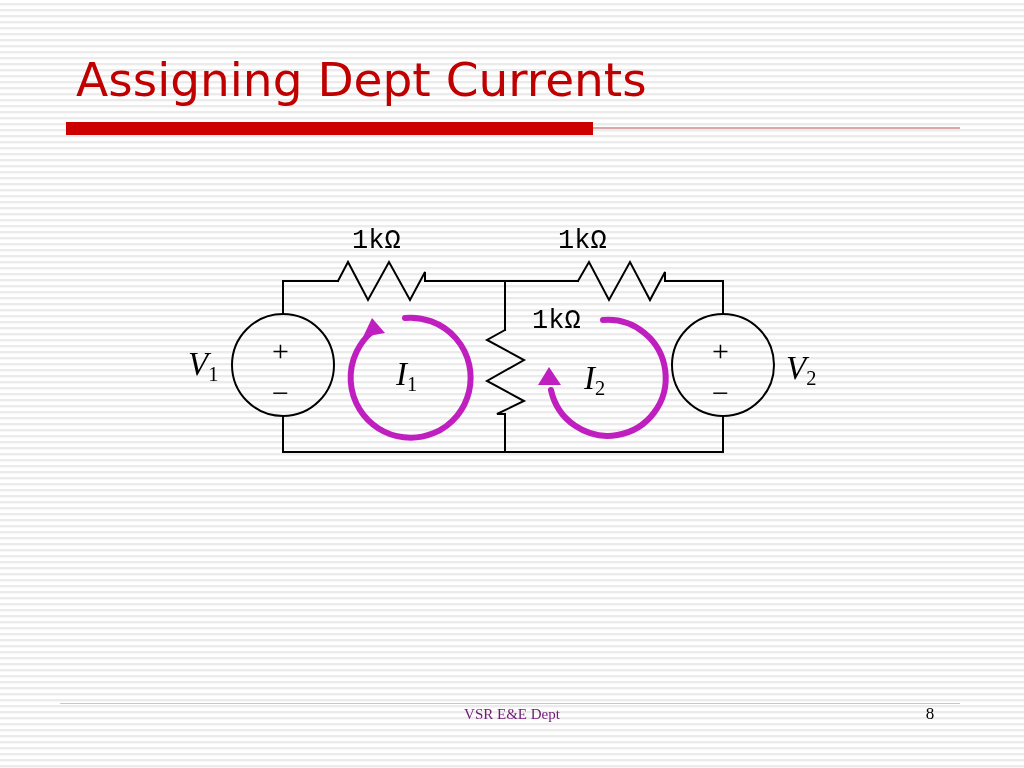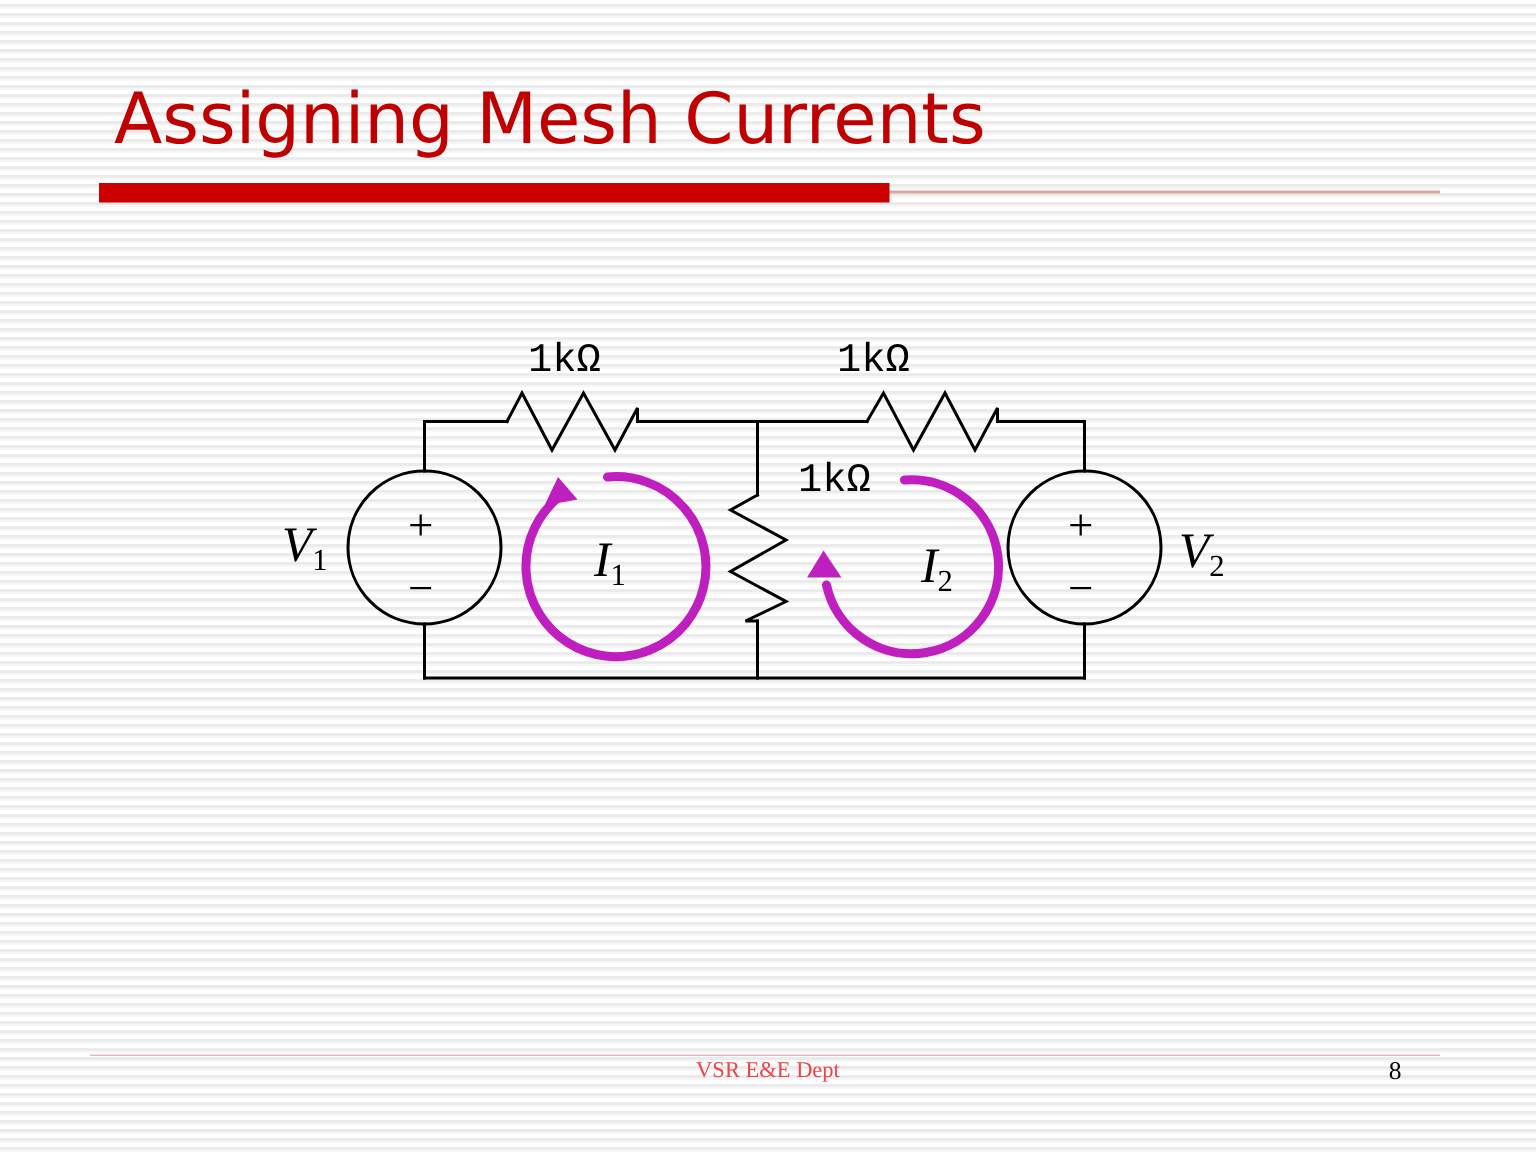--- a/index.html
+++ b/index.html
@@ -99,21 +99,21 @@
     color: #000;
   }
 
   #label-r-top-left   { left: 352px; top: 226px; }
   #label-r-top-right  { left: 558px; top: 226px; }
   #label-r-middle     { left: 532px; top: 306px; }
 
   #label-v1 { left: 188px; top: 346px; }
   #label-v2 { left: 786px; top: 350px; }
   #label-i1 { left: 396px; top: 356px; }
-  #label-i2 { left: 614px; top: 360px; }
+  #label-i2 { left: 584px; top: 360px; }
 
   #plus-v1  { left: 272px; top: 334px; }
   #minus-v1 { left: 272px; top: 376px; }
   #plus-v2  { left: 712px; top: 334px; }
   #minus-v2 { left: 712px; top: 376px; }
 
   
   #footer-rule {
     position: absolute;
     left: 60px;
@@ -123,39 +123,39 @@
     background: #e0bcbc;
   }
   #footer-center {
     position: absolute;
     left: 0;
     top: 706px;
     width: 1024px;
     text-align: center;
     font-family: "Liberation Serif", serif;
     font-size: 15px;
-    color: #ef4444;
+    color: #701a75;
   }
   #footer-page {
     position: absolute;
     left: 900px;
     top: 704px;
     width: 60px;
     text-align: center;
     font-family: "Liberation Serif", serif;
     font-size: 17px;
     color: #000000;
   }
 </style>
 </head>
 <body>
 
 <div class="slide">
 
-  <div id="slide-title">Assigning Mesh Currents</div>
+  <div id="slide-title">Assigning Dept Currents</div>
 
   <div id="title-rule-thin"></div>
   <div id="title-rule-thick"></div>
 
   <svg id="circuit" viewBox="0 0 1024 768">
 
     <g stroke="#000000" stroke-width="2" fill="none" stroke-linecap="square">
 
       <path d="M 283 281 L 338 281"></path>
 

